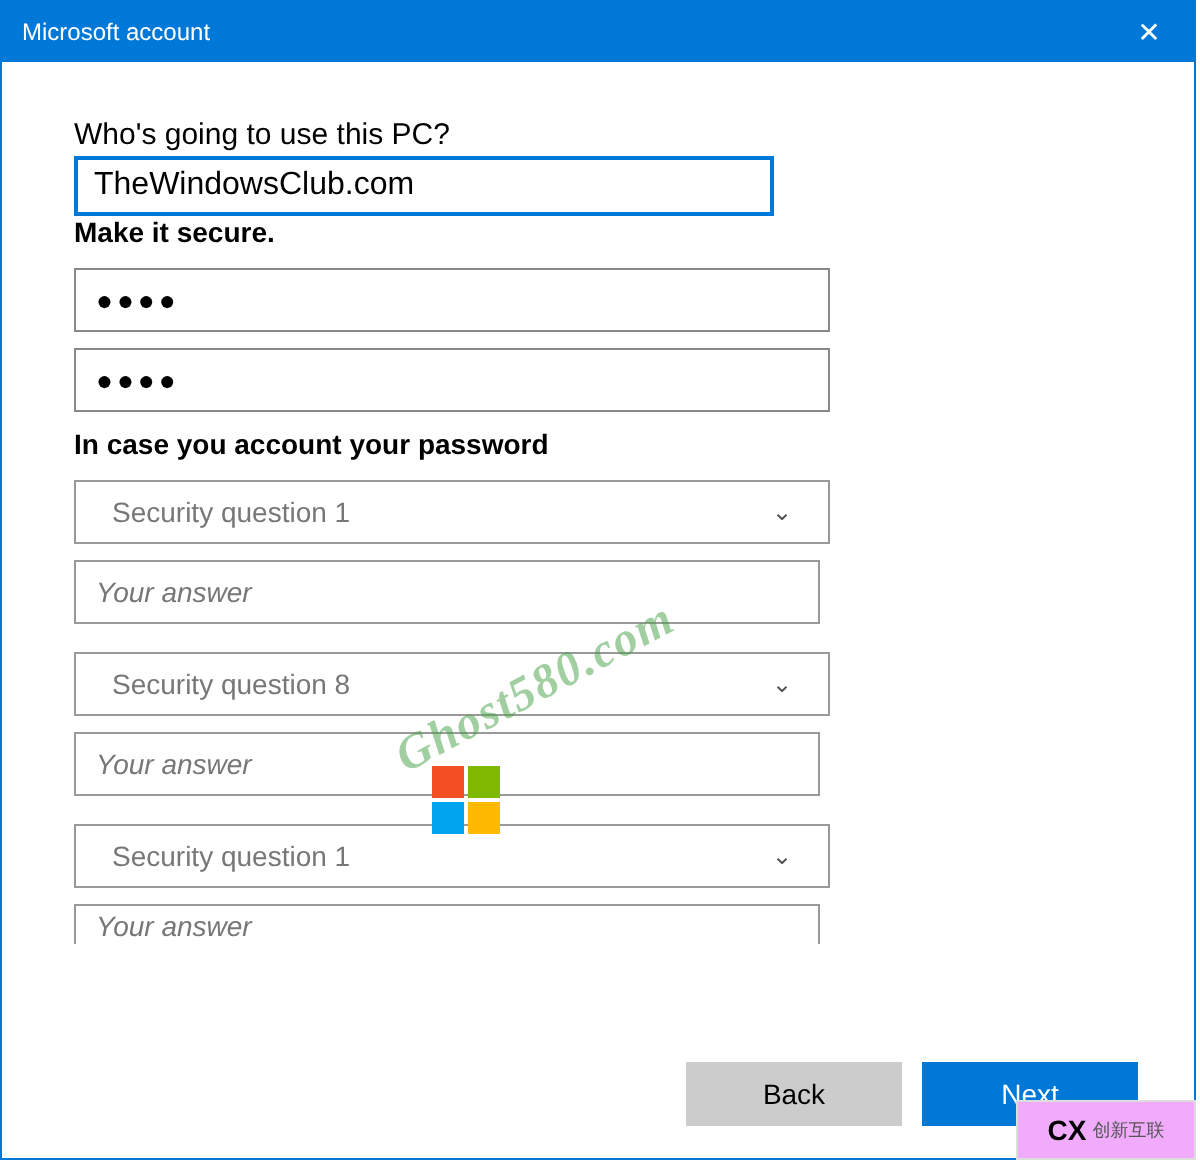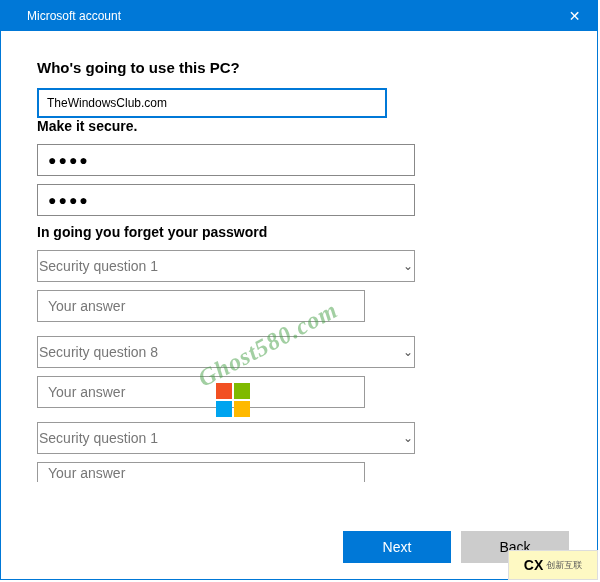--- a/index.html
+++ b/index.html
@@ -17,21 +17,21 @@
       height: 580px;
       display: flex;
       flex-direction: column;
     }
     .titlebar {
       background: #0078d7;
       color: #fff;
       height: 30px;
       display: flex;
       align-items: center;
-      padding-left: 26px;
+      padding-left: 10px;
       font-size: 12px;
       position: relative;
     }
     .close-btn {
       position: absolute;
       right: 0;
       top: 0;
       width: 45px;
       height: 30px;
       display: flex;
@@ -41,36 +41,36 @@
       font-size: 14px;
     }
     .content {
       flex: 1;
       padding: 28px 36px 0 36px;
       overflow: hidden;
       position: relative;
     }
     .heading {
       font-size: 15px;
-      font-weight: 700;
-      color: #000;
-      margin-bottom: 12px;
+      font-weight: 400;
+      color: #000;
+      margin-bottom: 2px;
     }
     .subheading {
       font-size: 14px;
       font-weight: 600;
       color: #000;
       margin-bottom: 10px;
     }
     .text-input {
       width: 350px;
       height: 30px;
       border: 2px solid #0078d7;
       padding: 0 8px;
-      font-size: 12px;
+      font-size: 16px;
       color: #000;
       outline: none;
       font-family: inherit;
     }
     .pwd-input {
       width: 378px;
       height: 32px;
       border: 1px solid #888;
       padding: 0 10px;
       font-size: 14px;
@@ -78,39 +78,40 @@
       outline: none;
       margin-bottom: 8px;
       display: flex;
       align-items: center;
       letter-spacing: 2px;
     }
     .select-row {
       width: 378px;
       height: 32px;
       border: 1px solid #999;
-      padding: 0 1px;
+      padding: 0 18px;
       font-size: 14px;
       color: #777;
       margin-bottom: 8px;
       display: flex;
       align-items: center;
       justify-content: space-between;
       position: relative;
     }
     .answer-row {
-      width: 328px;
+      width: 373px;
       height: 32px;
       border: 1px solid #999;
       padding: 0 10px;
       font-size: 14px;
       color: #777;
       margin-bottom: 14px;
       display: flex;
       align-items: center;
+      font-style: italic;
     }
     .chev {
       color: #555;
       font-size: 12px;
     }
     .button-row {
       position: absolute;
       bottom: 16px;
       right: 28px;
       display: flex;
@@ -157,21 +158,21 @@
     .q1 { background: #f25022; left: 0; top: 0; }
     .q2 { background: #7fba00; left: 18px; top: 0; }
     .q3 { background: #00a4ef; left: 0; top: 18px; }
     .q4 { background: #ffb900; left: 18px; top: 18px; }
     .corner-logo {
       position: absolute;
       right: 2px;
       bottom: 2px;
       width: 90px;
       height: 30px;
-      background: #fef9c3;
+      background: #f0abfc;
       border: 1px solid #ddd;
       font-size: 9px;
       display: flex;
       align-items: center;
       justify-content: center;
       color: #555;
       gap: 3px;
     }
     .corner-logo .cx {
       font-weight: bold;
@@ -198,21 +199,21 @@
 
   <div class="content">
 
     <div class="heading">Who's going to use this PC?</div>
     <input class="text-input" type="text" value="TheWindowsClub.com" style="">
 
     <div class="subheading">Make it secure.</div>
     <div class="pwd-input">●●●●</div>
     <div class="pwd-input">●●●●</div>
 
-    <div class="subheading">In going you forget your password</div>
+    <div class="subheading">In case you account your password</div>
 
     <div class="select-row">
       <span>Security question 1</span>
       <span class="chev">⌄</span>
     </div>
     <div class="answer-row">
       <span>Your answer</span>
     </div>
 
     <div class="select-row">
@@ -225,22 +226,22 @@
 
     <div class="select-row">
       <span>Security question 1</span>
       <span class="chev">⌄</span>
     </div>
     <div class="answer-row cut-answer">
       <span>Your answer</span>
     </div>
 
     <div class="button-row">
+      <button class="btn btn-secondary">Back</button>
       <button class="btn btn-primary">Next</button>
-      <button class="btn btn-secondary">Back</button>
     </div>
 
     <div class="watermark">Ghost580.com</div>
     <div class="win-logo">
       <div class="q q1"></div>
         <div class="q q2"></div>
         <div class="q q3"></div>
         <div class="q q4"></div>
     </div>
 

